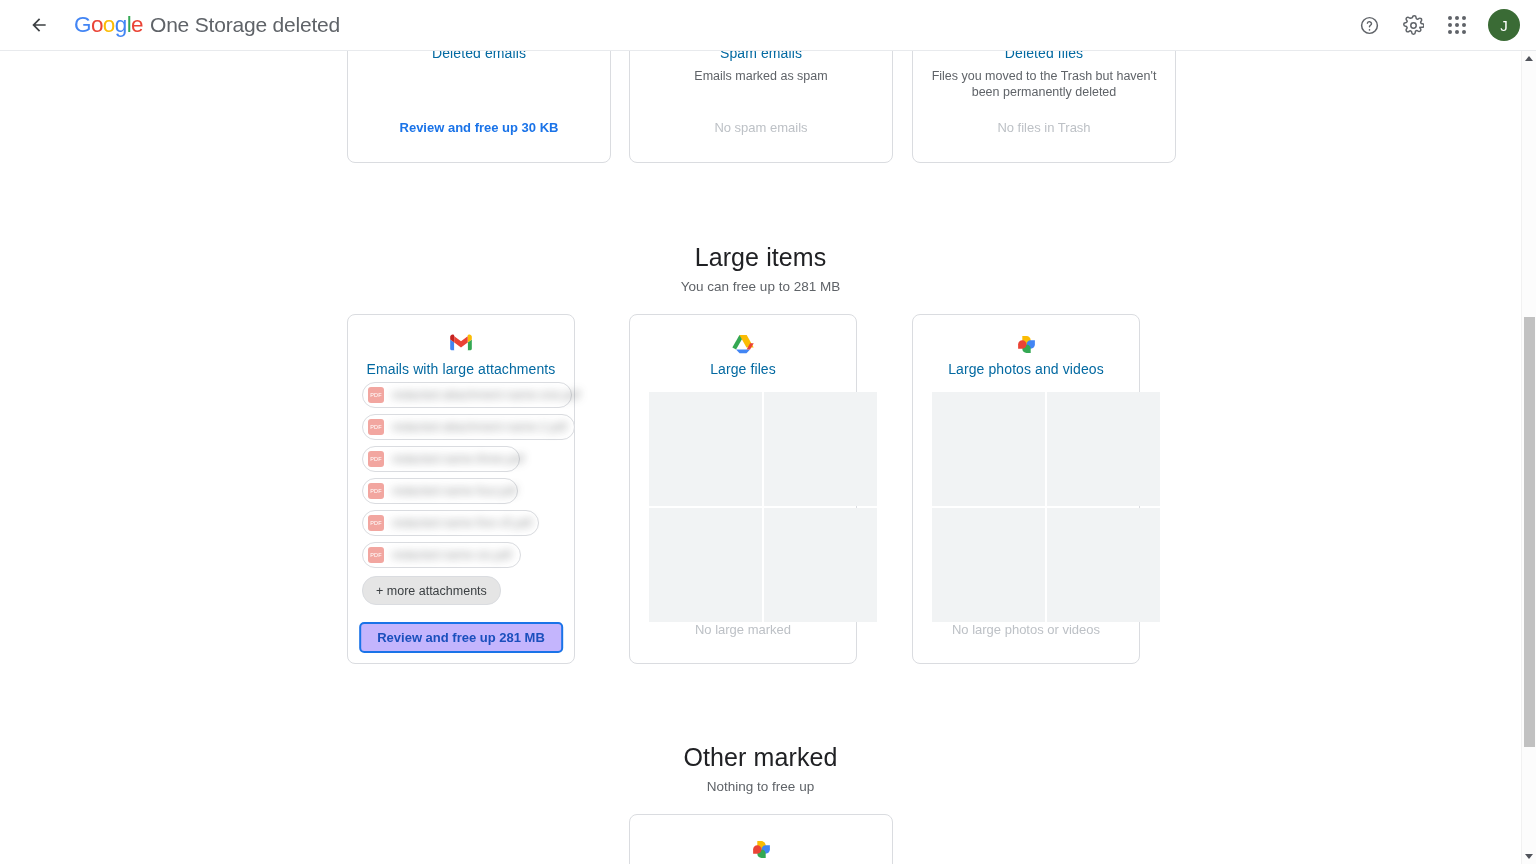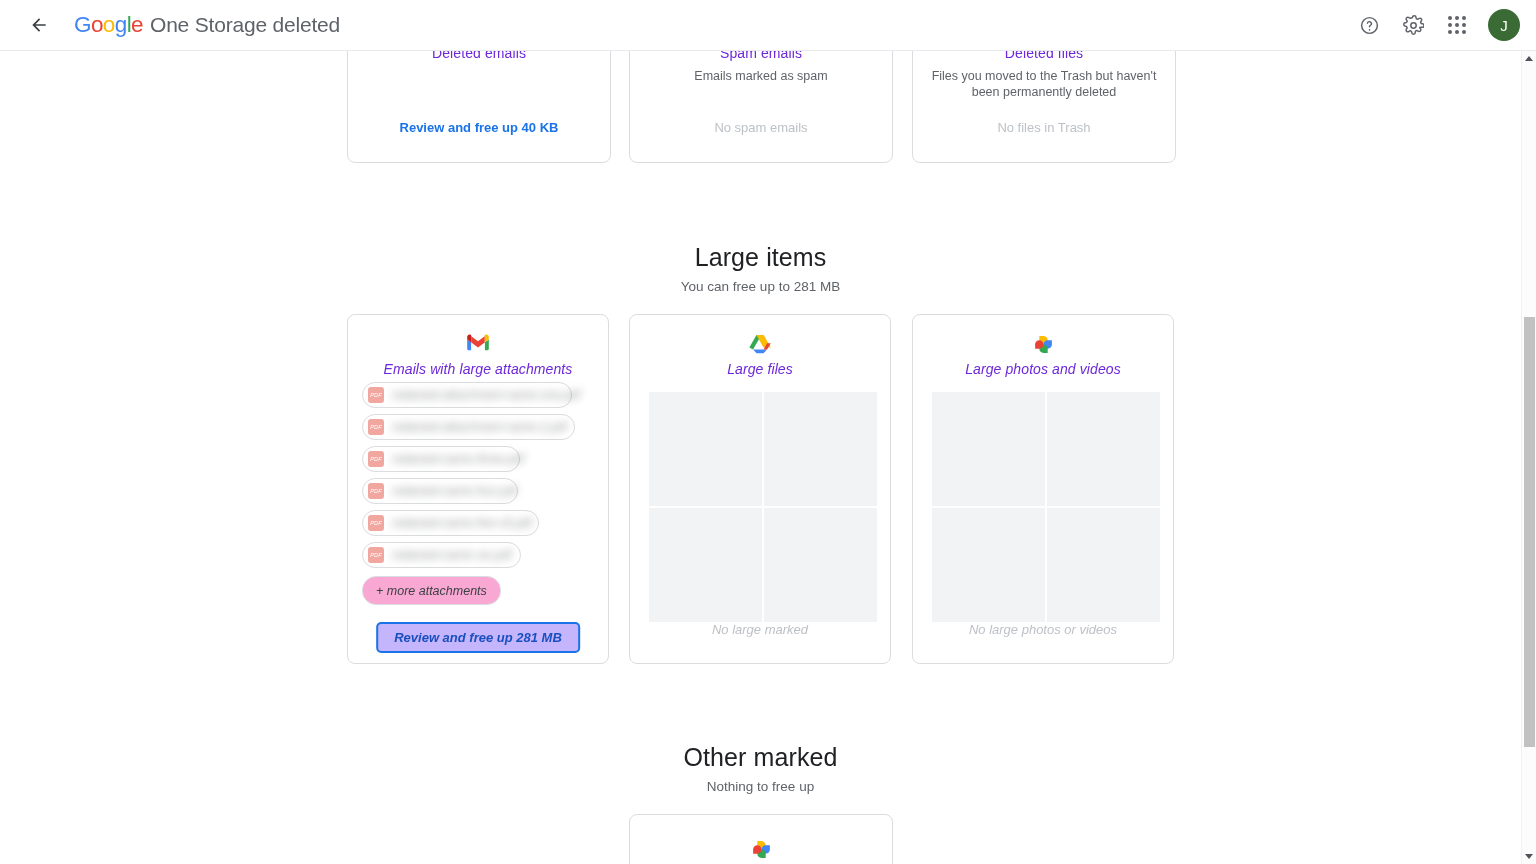--- a/index.html
+++ b/index.html
@@ -108,21 +108,21 @@
   .card {
     position: absolute;
     background: #ffffff;
     border: 1px solid #dadce0;
     border-radius: 8px;
     box-sizing: border-box;
   }
   .card-title {
     text-align: center;
     font-size: 14px;
-    color: #6d28d9;
+    color: #0369a1;
     letter-spacing: 0.1px;
   }
   .card-desc {
     text-align: center;
     font-size: 12.5px;
     color: #5f6368;
     line-height: 16px;
     padding: 0 14px;
   }
   .card-link {
@@ -166,21 +166,21 @@
   }
   .section-sub {
     position: absolute;
     width: 1521px;
     text-align: center;
     font-size: 13.5px;
     color: #5f6368;
   }
 
   
-  .li-card { width: 262px; height: 350px; font-style: italic; }
+  .li-card { width: 228px; height: 350px; }
   .li-logo { position: absolute; top: 19px; left: 0; right: 0; display: flex; justify-content: center; }
   .li-title { position: absolute; top: 46px; left: 0; right: 0; }
 
   
   .chip-list { position: absolute; top: 67px; left: 14px; right: 14px; }
   .chip {
     position: relative;
     height: 26px;
     margin-bottom: 6px;
     display: flex;
@@ -218,21 +218,21 @@
     position: absolute;
     top: 261px; left: 14px;
     height: 27px;
     display: inline-flex;
     align-items: center;
     padding: 0 13px;
     border: 1px solid #dadce0;
     border-radius: 14px;
     font-size: 12.5px;
     color: #3c4043;
-    background: #f9a8d4;
+    background: #e5e5e5;
     cursor: pointer;
     white-space: nowrap;
   }
   .cta-btn {
     position: absolute;
     left: 50%;
     transform: translateX(-50%);
     top: 307px;
     height: 31px;
     padding: 0 16px;
@@ -356,21 +356,21 @@
   </div>
 </div>
 
 <div class="scroll-viewport">
   <div class="page-body">
 
     <div id="top-row">
 
       <div class="top-card" style="left:347px">
         <div class="card-title">Deleted emails</div>
-        <div class="bottom-line card-link">Review and free up 40 KB</div>
+        <div class="bottom-line card-link">Review and free up 30 KB</div>
       </div>
 
       <div class="top-card" style="left:629px">
         <div class="card-title">Spam emails</div>
         <div class="card-desc">Emails marked as spam</div>
         <div class="bottom-line card-empty">No spam emails</div>
       </div>
 
       <div class="top-card" style="left:912px">
         <div class="card-title">Deleted files</div>

